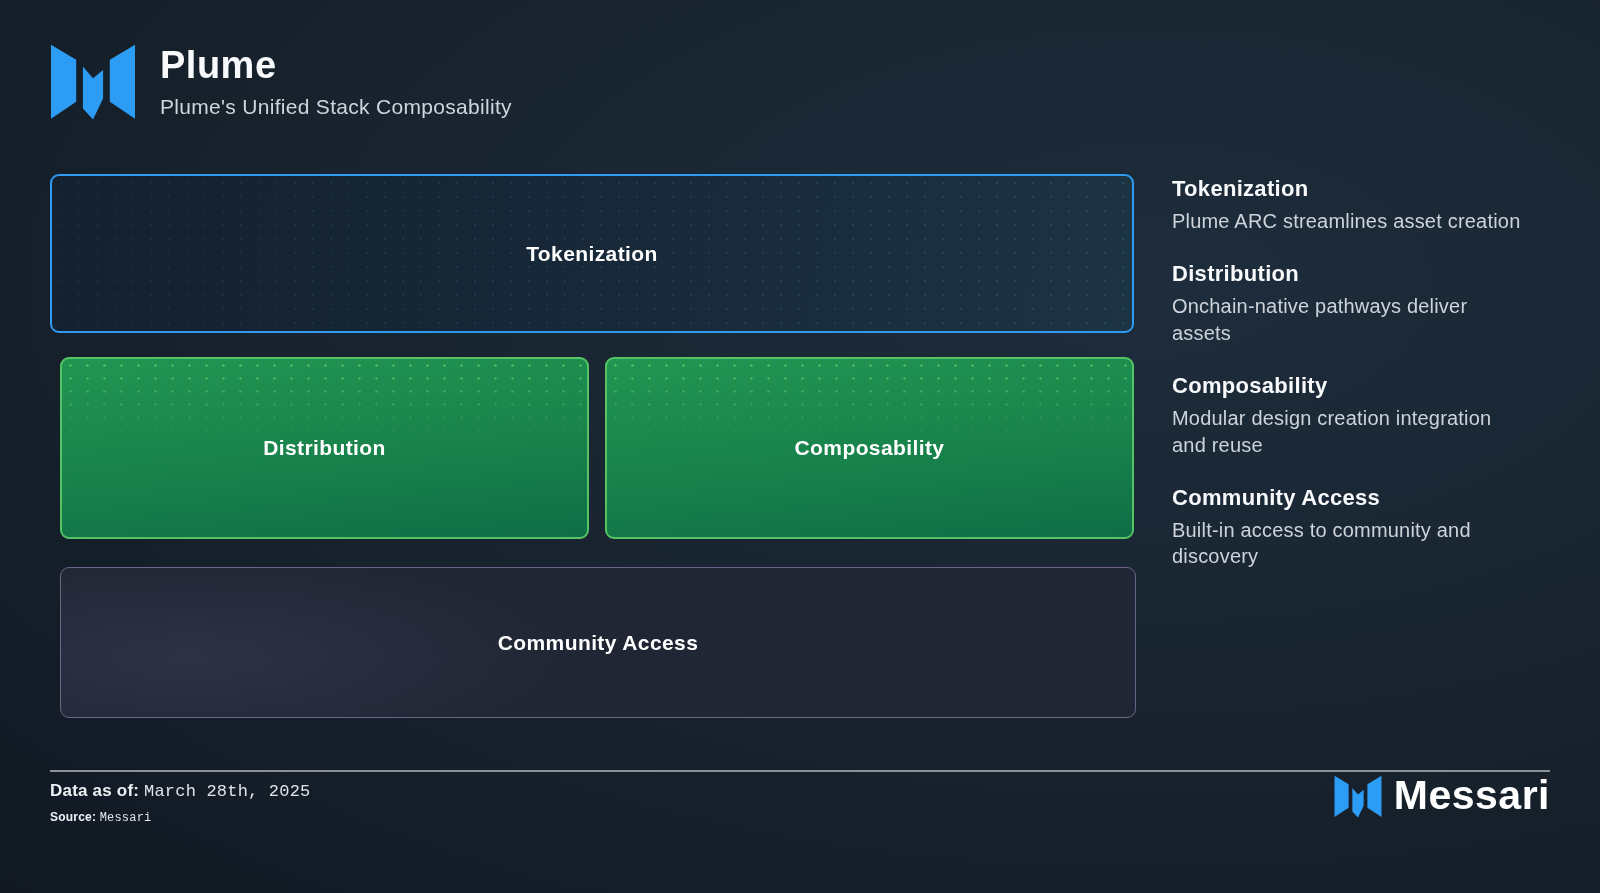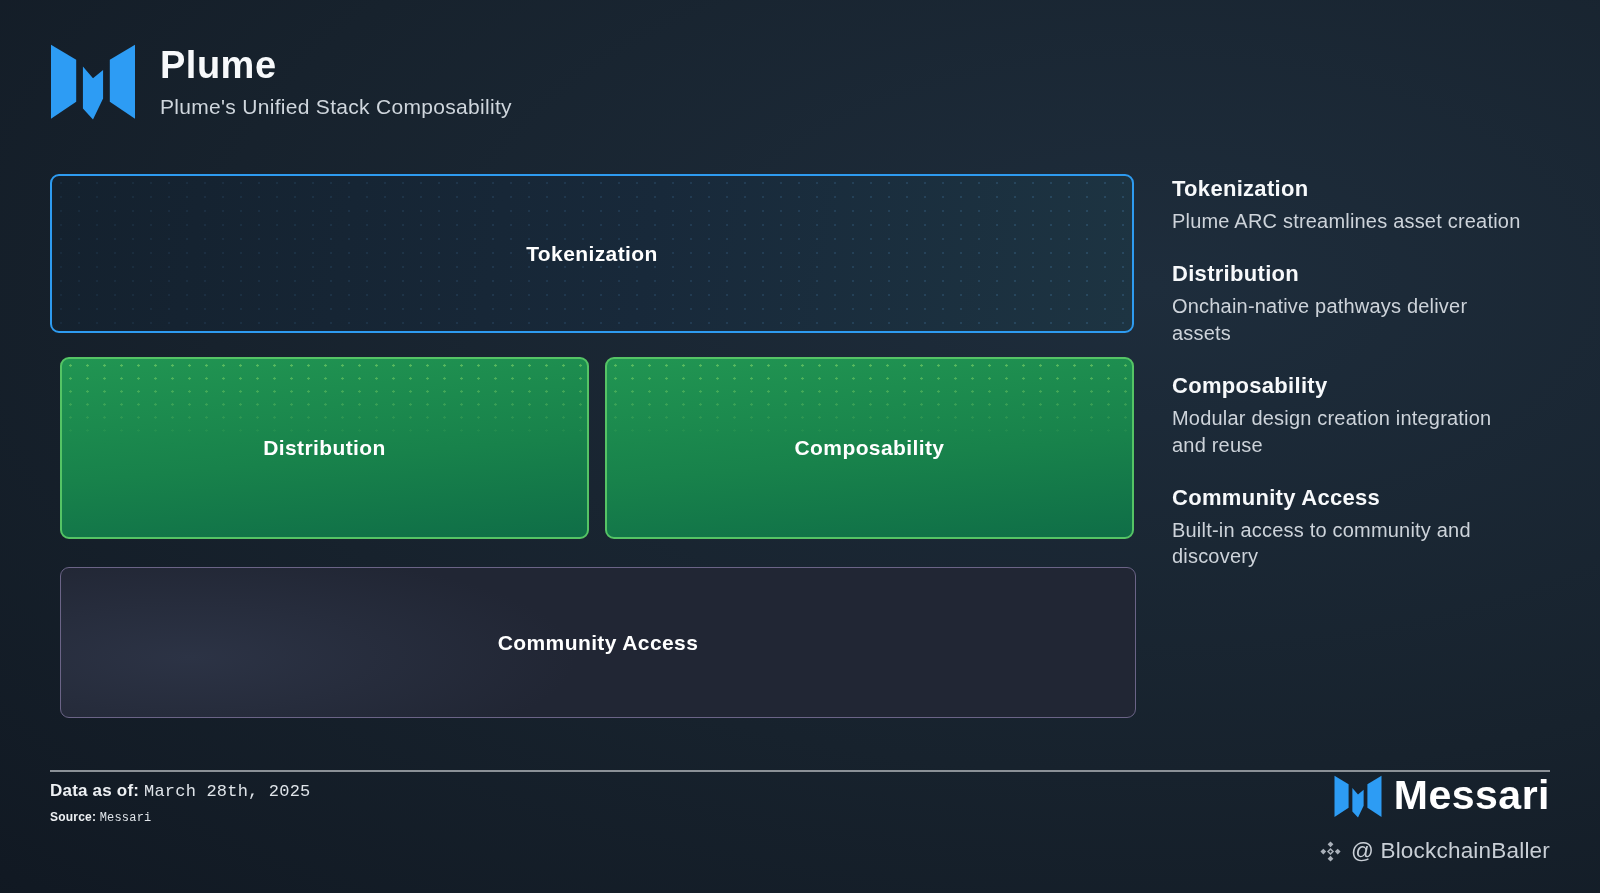--- a/index.html
+++ b/index.html
@@ -148,24 +148,14 @@
 
   <div class="brand">
     <svg class="logo-m" viewBox="0 0 100 100">
       <polygon points="0,8 30,26 30,76 0,96" fill="#2D9CF4"></polygon>
       <polygon points="38,34 50,48 62,38 62,72 50,97 38,84" fill="#2D9CF4"></polygon>
       <polygon points="70,26 100,8 100,96 70,76" fill="#2D9CF4"></polygon>
     </svg>
     <span class="brand-name">Messari</span>
   </div>
 
-  <div class="credit">
-    <svg class="credit-icon" viewBox="0 0 24 24">
-      <path d="M12 1.5 L15 4.5 L12 7.5 L9 4.5 Z" fill="#a9b0b9"></path>
-      <path d="M12 16.5 L15 19.5 L12 22.5 L9 19.5 Z" fill="#a9b0b9"></path>
-      <path d="M4.5 9 L7.5 12 L4.5 15 L1.5 12 Z" fill="#a9b0b9"></path>
-      <path d="M19.5 9 L22.5 12 L19.5 15 L16.5 12 Z" fill="#a9b0b9"></path>
-      <path d="M12 9.4 L14.6 12 L12 14.6 L9.4 12 Z" fill="none" stroke="#a9b0b9" stroke-width="1.6"></path>
-    </svg>
-    <span class="credit-text">@ BlockchainBaller</span>
-  </div>
 
 </div>
 
 </body></html>

